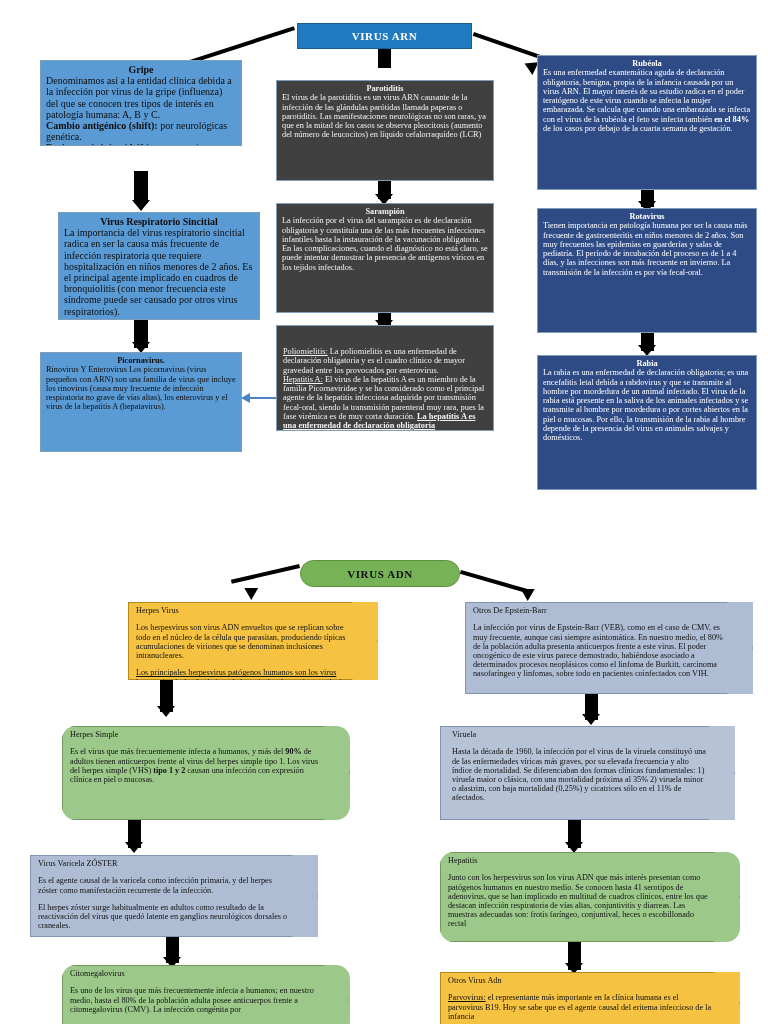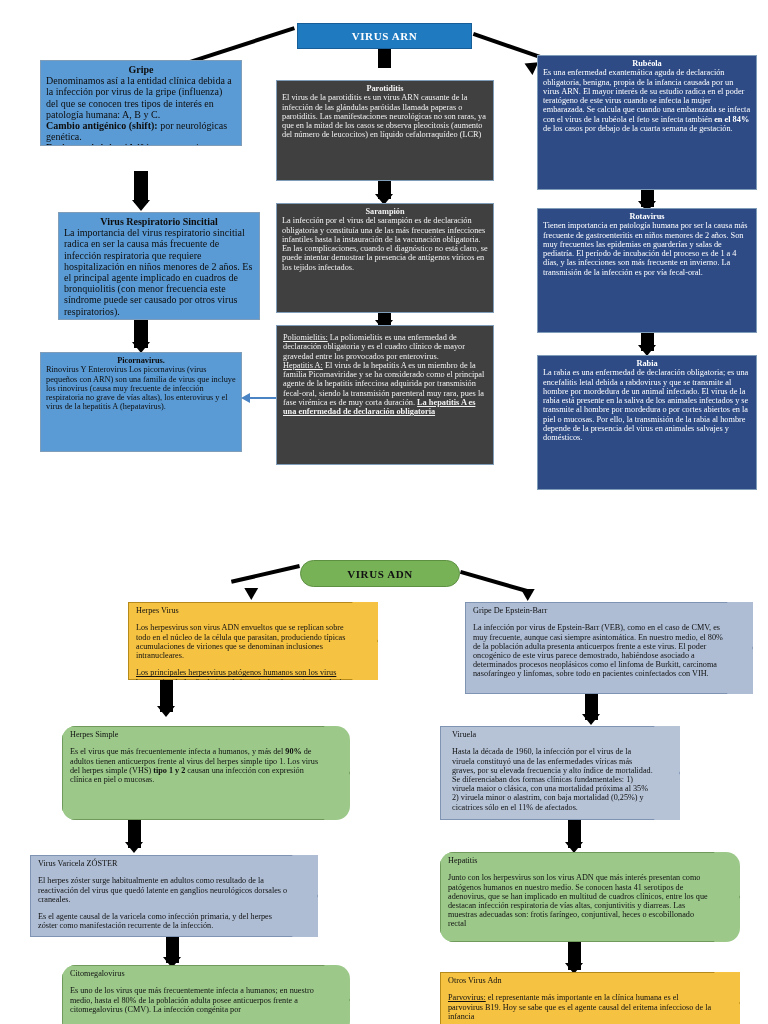--- a/index.html
+++ b/index.html
@@ -177,21 +177,21 @@
   <div class="arrow-down" style="left:638px;top:345px;"></div>
 
   <div class="node blue-lt" style="left:40px;top:352px;width:202px;height:100px;font-size:8.3px;">
     <span class="ttl">Picornavirus.</span>
     <p>Rinovirus Y Enterovirus Los picornavirus (virus pequeños con ARN) son una familia de virus que incluye los rinovirus (causa muy frecuente de infección respiratoria no grave de vías altas), los enterovirus y el virus de la hepatitis A (hepatavirus).</p>
   </div>
 
   <div class="blue-arrow-line" style="left:250px;top:397px;width:26px;"></div>
   <div class="blue-arrow-head" style="left:241px;top:393px;"></div>
 
-  <div class="node grey" style="left:276px;top:325px;width:218px;height:140px;font-size:8.3px;padding:7px 6px;">
+  <div class="node grey" style="left:276px;top:325px;width:218px;height:106px;font-size:8.3px;padding:21px 6px;">
     <p><span class="u">Poliomielitis:</span><span> La poliomielitis es una enfermedad de declaración obligatoria y es el cuadro clínico de mayor gravedad entre los provocados por enterovirus.</span></p>
     <p><span class="u">Hepatitis A:</span><span> El virus de la hepatitis A es un miembro de la familia Picornaviridae y se ha considerado como el principal agente de la hepatitis infecciosa adquirida por transmisión fecal-oral, siendo la transmisión parenteral muy rara, pues la fase virémica es de muy corta duración. </span><span class="b u">La hepatitis A es una enfermedad de declaración obligatoria</span></p>
   </div>
 
   <div class="node navy" style="left:537px;top:355px;width:220px;height:135px;font-size:8.3px;">
     <span class="ttl">Rabia</span>
     <p>La rabia es una enfermedad de declaración obligatoria; es una encefalitis letal debida a rabdovirus y que se transmite al hombre por mordedura de un animal infectado. El virus de la rabia está presente en la saliva de los animales infectados y se transmite al hombre por mordedura o por cortes abiertos en la piel o mucosas. Por ello, la transmisión de la rabia al hombre depende de la presencia del virus en animales salvajes y domésticos.</p>
   </div>
 
   <div class="root-adn" style="left:300px;top:560px;width:160px;height:27px;">
@@ -212,56 +212,56 @@
       <p class="u">Los principales herpesvirus patógenos humanos son los virus herpes simple 1 y 2, el virus de la varicela zóster, citomegalovirus y el virus de Epstein-Barr.</p>
     </div>
   </div>
 
   <div class="thickline" style="left:160px;top:680px;width:13px;height:32px;"></div>
   <div class="arrow-down" style="left:157px;top:706px;"></div>
 
   <div class="chev steel" style="left:465px;top:602px;width:288px;height:92px;font-size:8.2px;">
     <div class="shape"></div>
     <div class="inner">
-      <span class="ttl left">Gripe De Epstein-Barr</span>
+      <span class="ttl left">Otros De Epstein-Barr</span>
       <p>La infección por virus de Epstein-Barr (VEB), como en el caso de CMV, es muy frecuente, aunque casi siempre asintomática. En nuestro medio, el 80% de la población adulta presenta anticuerpos frente a este virus. El poder oncogénico de este virus parece demostrado, habiéndose asociado a determinados procesos neoplásicos como el linfoma de Burkitt, carcinoma nasofaríngeo y linfomas, sobre todo en pacientes coinfectados con VIH.</p>
     </div>
   </div>
 
   <div class="thickline" style="left:585px;top:694px;width:13px;height:26px;"></div>
   <div class="arrow-down" style="left:582px;top:714px;"></div>
 
   <div class="chev green" style="left:62px;top:726px;width:288px;height:94px;font-size:8.2px;">
     <div class="shape"></div>
     <div class="inner">
       <span class="ttl left">Herpes Simple</span>
       <p><span>Es el virus que más frecuentemente infecta a humanos, y más del </span><span class="b">90%</span><span> de adultos tienen anticuerpos frente al virus del herpes simple tipo 1. Los virus del herpes simple (VHS) </span><span class="b">tipo 1 y 2</span><span> causan una infección con expresión clínica en piel o mucosas.</span></p>
     </div>
   </div>
 
   <div class="thickline" style="left:128px;top:820px;width:13px;height:28px;"></div>
   <div class="arrow-down" style="left:125px;top:842px;"></div>
 
-  <div class="chev steel2" style="left:440px;top:726px;width:240px;height:94px;font-size:8.2px;padding-left:12px;">
+  <div class="chev steel2" style="left:440px;top:726px;width:295px;height:94px;font-size:8.2px;padding-left:12px;">
     <div class="shape"></div>
     <div class="inner">
       <span class="ttl left">Viruela</span>
       <p>Hasta la década de 1960, la infección por el virus de la viruela constituyó una de las enfermedades víricas más graves, por su elevada frecuencia y alto índice de mortalidad. Se diferenciaban dos formas clínicas fundamentales: 1) viruela maior o clásica, con una mortalidad próxima al 35% 2) viruela minor o alastrim, con baja mortalidad (0,25%) y cicatrices sólo en el 11% de afectados.</p>
     </div>
   </div>
 
   <div class="thickline" style="left:568px;top:820px;width:13px;height:28px;"></div>
   <div class="arrow-down" style="left:565px;top:842px;"></div>
 
   <div class="chev steel" style="left:30px;top:855px;width:288px;height:82px;font-size:8.2px;">
     <div class="shape"></div>
     <div class="inner">
       <span class="ttl left">Virus Varicela ZÓSTER</span>
+      <p>Es el agente causal de la varicela como infección primaria, y del herpes zóster como manifestación recurrente de la infección.</p>
       <p>El herpes zóster surge habitualmente en adultos como resultado de la reactivación del virus que quedó latente en ganglios neurológicos dorsales o craneales.</p>
-      <p>Es el agente causal de la varicela como infección primaria, y del herpes zóster como manifestación recurrente de la infección.</p>
     </div>
   </div>
 
   <div class="thickline" style="left:166px;top:937px;width:13px;height:26px;"></div>
   <div class="arrow-down" style="left:163px;top:957px;"></div>
 
   <div class="chev green" style="left:440px;top:852px;width:300px;height:90px;font-size:8.2px;">
     <div class="shape"></div>
     <div class="inner">
       <span class="ttl left">Hepatitis</span>

